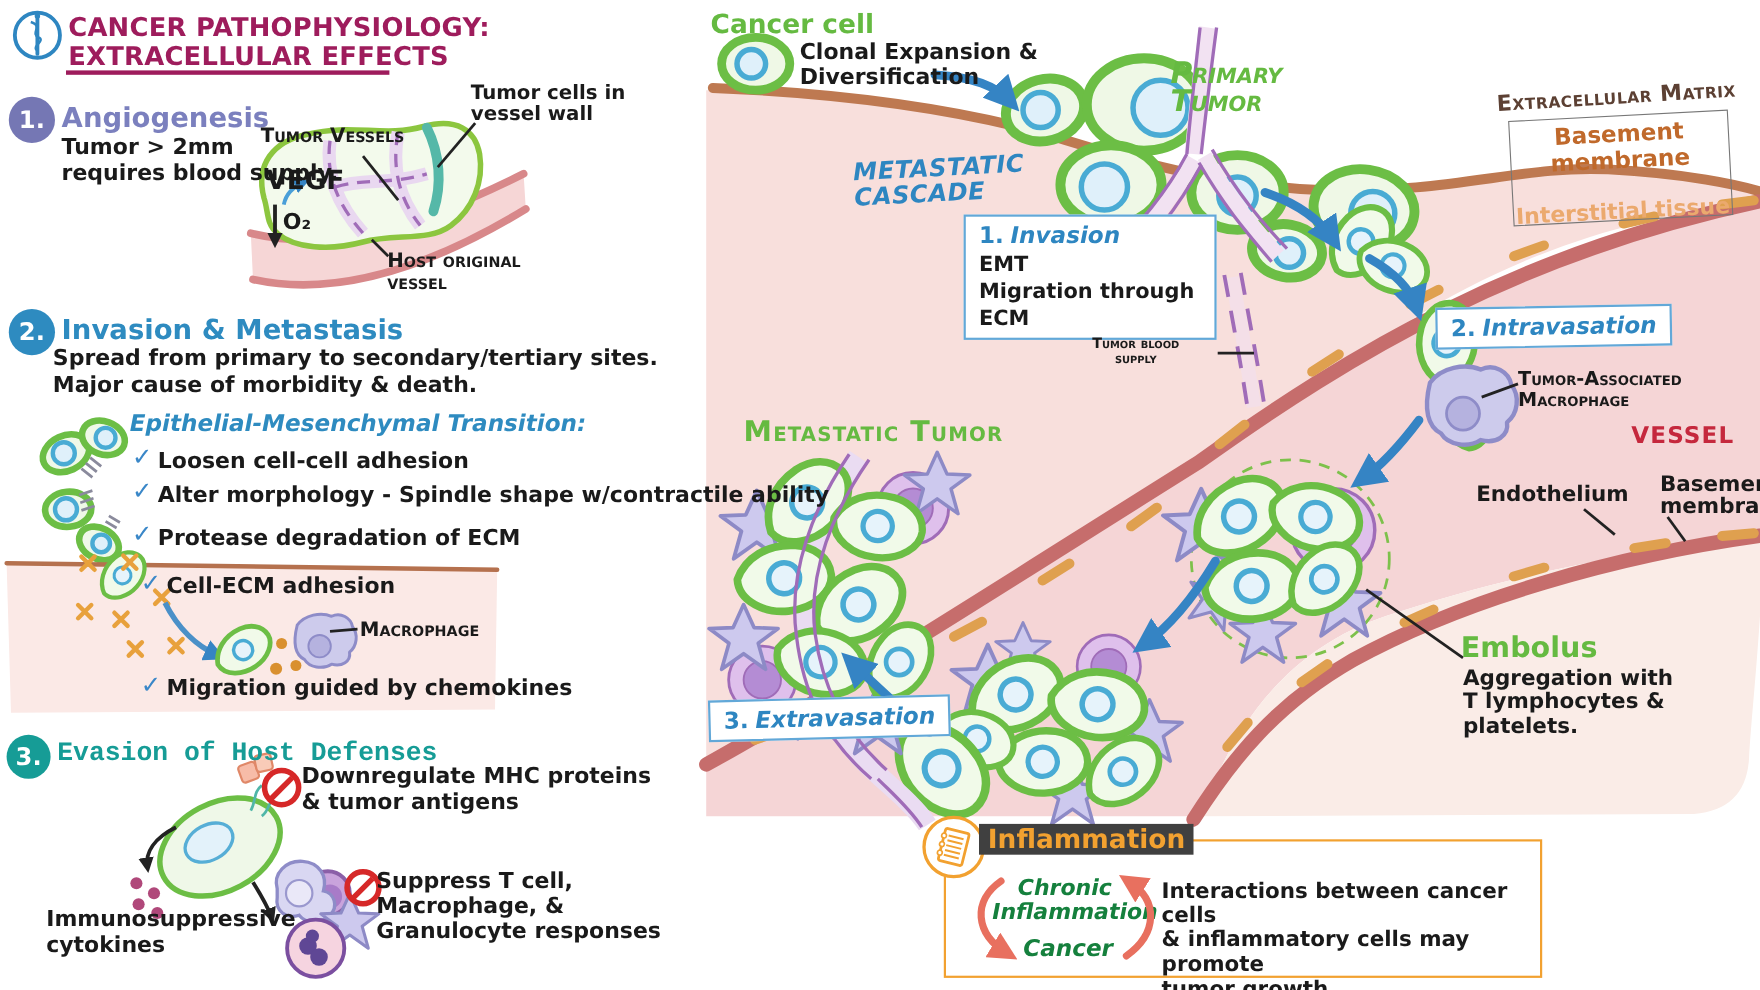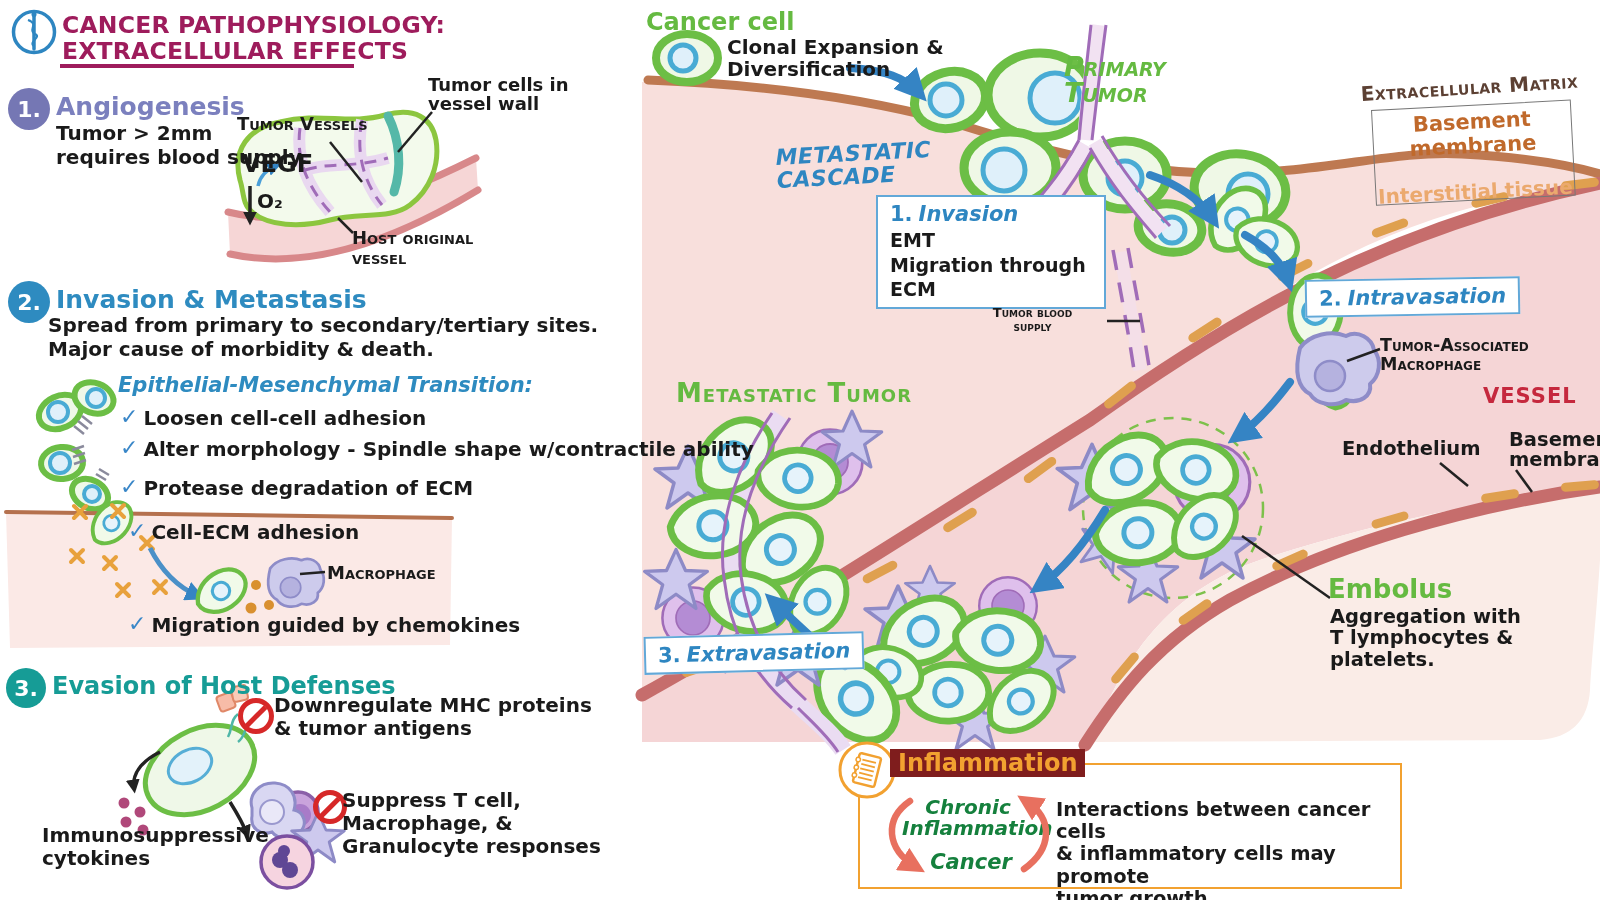--- a/index.html
+++ b/index.html
@@ -5,21 +5,21 @@
   html,body{margin:0;padding:0;background:#ffffff;}
   #canvas{position:relative;width:1600px;height:900px;background:#fff;overflow:hidden;
           font-family:"DejaVu Sans",sans-serif;color:#1a1a1a;}
   .abs{position:absolute;}
   .pre{white-space:pre-line;}
   .hand{font-weight:600;}
   .sc{font-variant:small-caps;font-weight:bold;}
   .badge{width:42px;height:42px;border-radius:50%;color:#fff;font-weight:bold;font-size:22px;
          display:flex;align-items:center;justify-content:center;}
   .b1{background:#7577B4;} .b2{background:#2E8BC0;} .b3{background:#169C96;}
-  .h1c{color:#7B80BE;} .h2c{color:#2E8BC0;} .h3c{color:#169C96;}
+  .h1c{color:#7B80BE;} .h2c{color:#2E8BC0;} .h3c{color:#169C96;font-family:Liberation Mono, monospace;}
   .heading{font-weight:bold;font-size:25px;}
   .check-row{display:flex;align-items:flex-start;font-size:20px;font-weight:600;}
   .tick{color:#3A87C8;font-weight:bold;font-size:22px;margin-right:5px;line-height:1;}
   .stepbox{background:#fff;border:2px solid #62A8D8;padding:5px 12px;font-size:21px;}
   .stepnum{color:#2E86C1;font-weight:bold;margin-right:6px;}
   .stepname{color:#2E86C1;font-style:italic;font-weight:bold;}
   .stepdetails{font-size:19px;font-weight:600;line-height:1.3;margin-top:2px;}
   .nosign{border:5px solid #D62828;border-radius:50%;background:rgba(255,255,255,0.0);}
   .nosign::after{content:"";position:absolute;left:-3px;top:45%;width:116%;height:5px;
                  background:#D62828;transform:rotate(-45deg);}
@@ -430,21 +430,21 @@
       <g stroke="#F2A130" stroke-width="1.8">
         <path d="M-7,-9 L7,-9 M-7,-4.5 L7,-4.5 M-7,0 L7,0 M-7,4.5 L7,4.5 M-7,9 L7,9"></path>
       </g>
       <g fill="#fff" stroke="#F2A130" stroke-width="1.5">
         <circle cx="-11" cy="-8" r="2.2"></circle>
             <circle cx="-11" cy="0" r="2.2"></circle>
             <circle cx="-11" cy="8" r="2.2"></circle>
       </g>
     </g>
   </svg>
-  <div class="abs" style="left:30px;top:-16px;background:#7f1d1d;padding:0 8px;font-size:24px;font-weight:bold;color:#F2A130;">Inflammation</div>
+  <div class="abs" style="left:30px;top:-16px;background:#404040;padding:0 8px;font-size:24px;font-weight:bold;color:#F2A130;">Inflammation</div>
   <div class="abs cyc pre" style="left:42px;top:32px;width:132px;font-size:20px;">Chronic
 Inflammation</div>
   <div class="abs cyc" style="left:56px;top:86px;width:110px;font-size:21px;">Cancer</div>
   <svg class="abs" style="left:12px;top:28px;" width="190" height="84" viewBox="0 0 190 84">
     <path d="M38,8 C12,26 14,56 44,74" stroke="#E8705F" stroke-width="6.5" fill="none" stroke-linecap="round" marker-end="url(#mS2)"></path>
     <path d="M152,76 C180,56 182,26 154,8" stroke="#E8705F" stroke-width="6.5" fill="none" stroke-linecap="round" marker-end="url(#mS2)"></path>
     <defs>
           <marker id="mS2" markerWidth="4" markerHeight="4" refX="2.4" refY="2" orient="auto">
       <path d="M0,0 L4,2 L0,4 Z" fill="#E8705F"></path>
           </marker>

